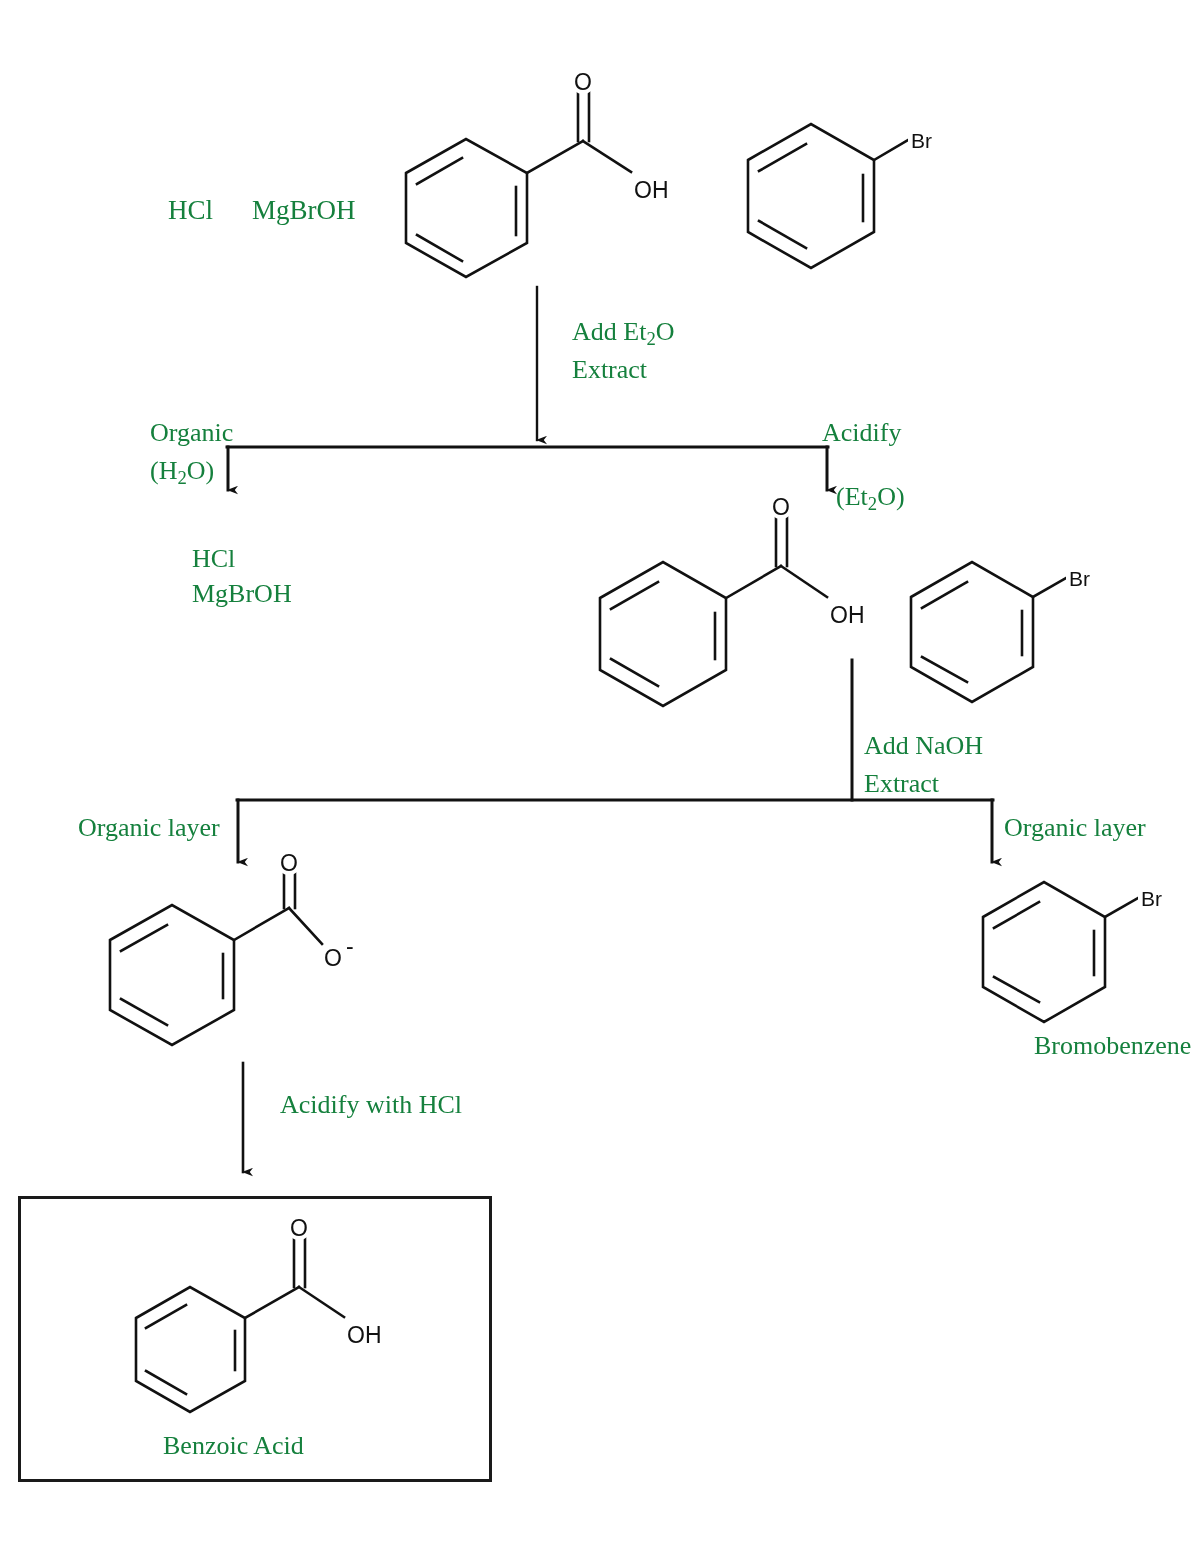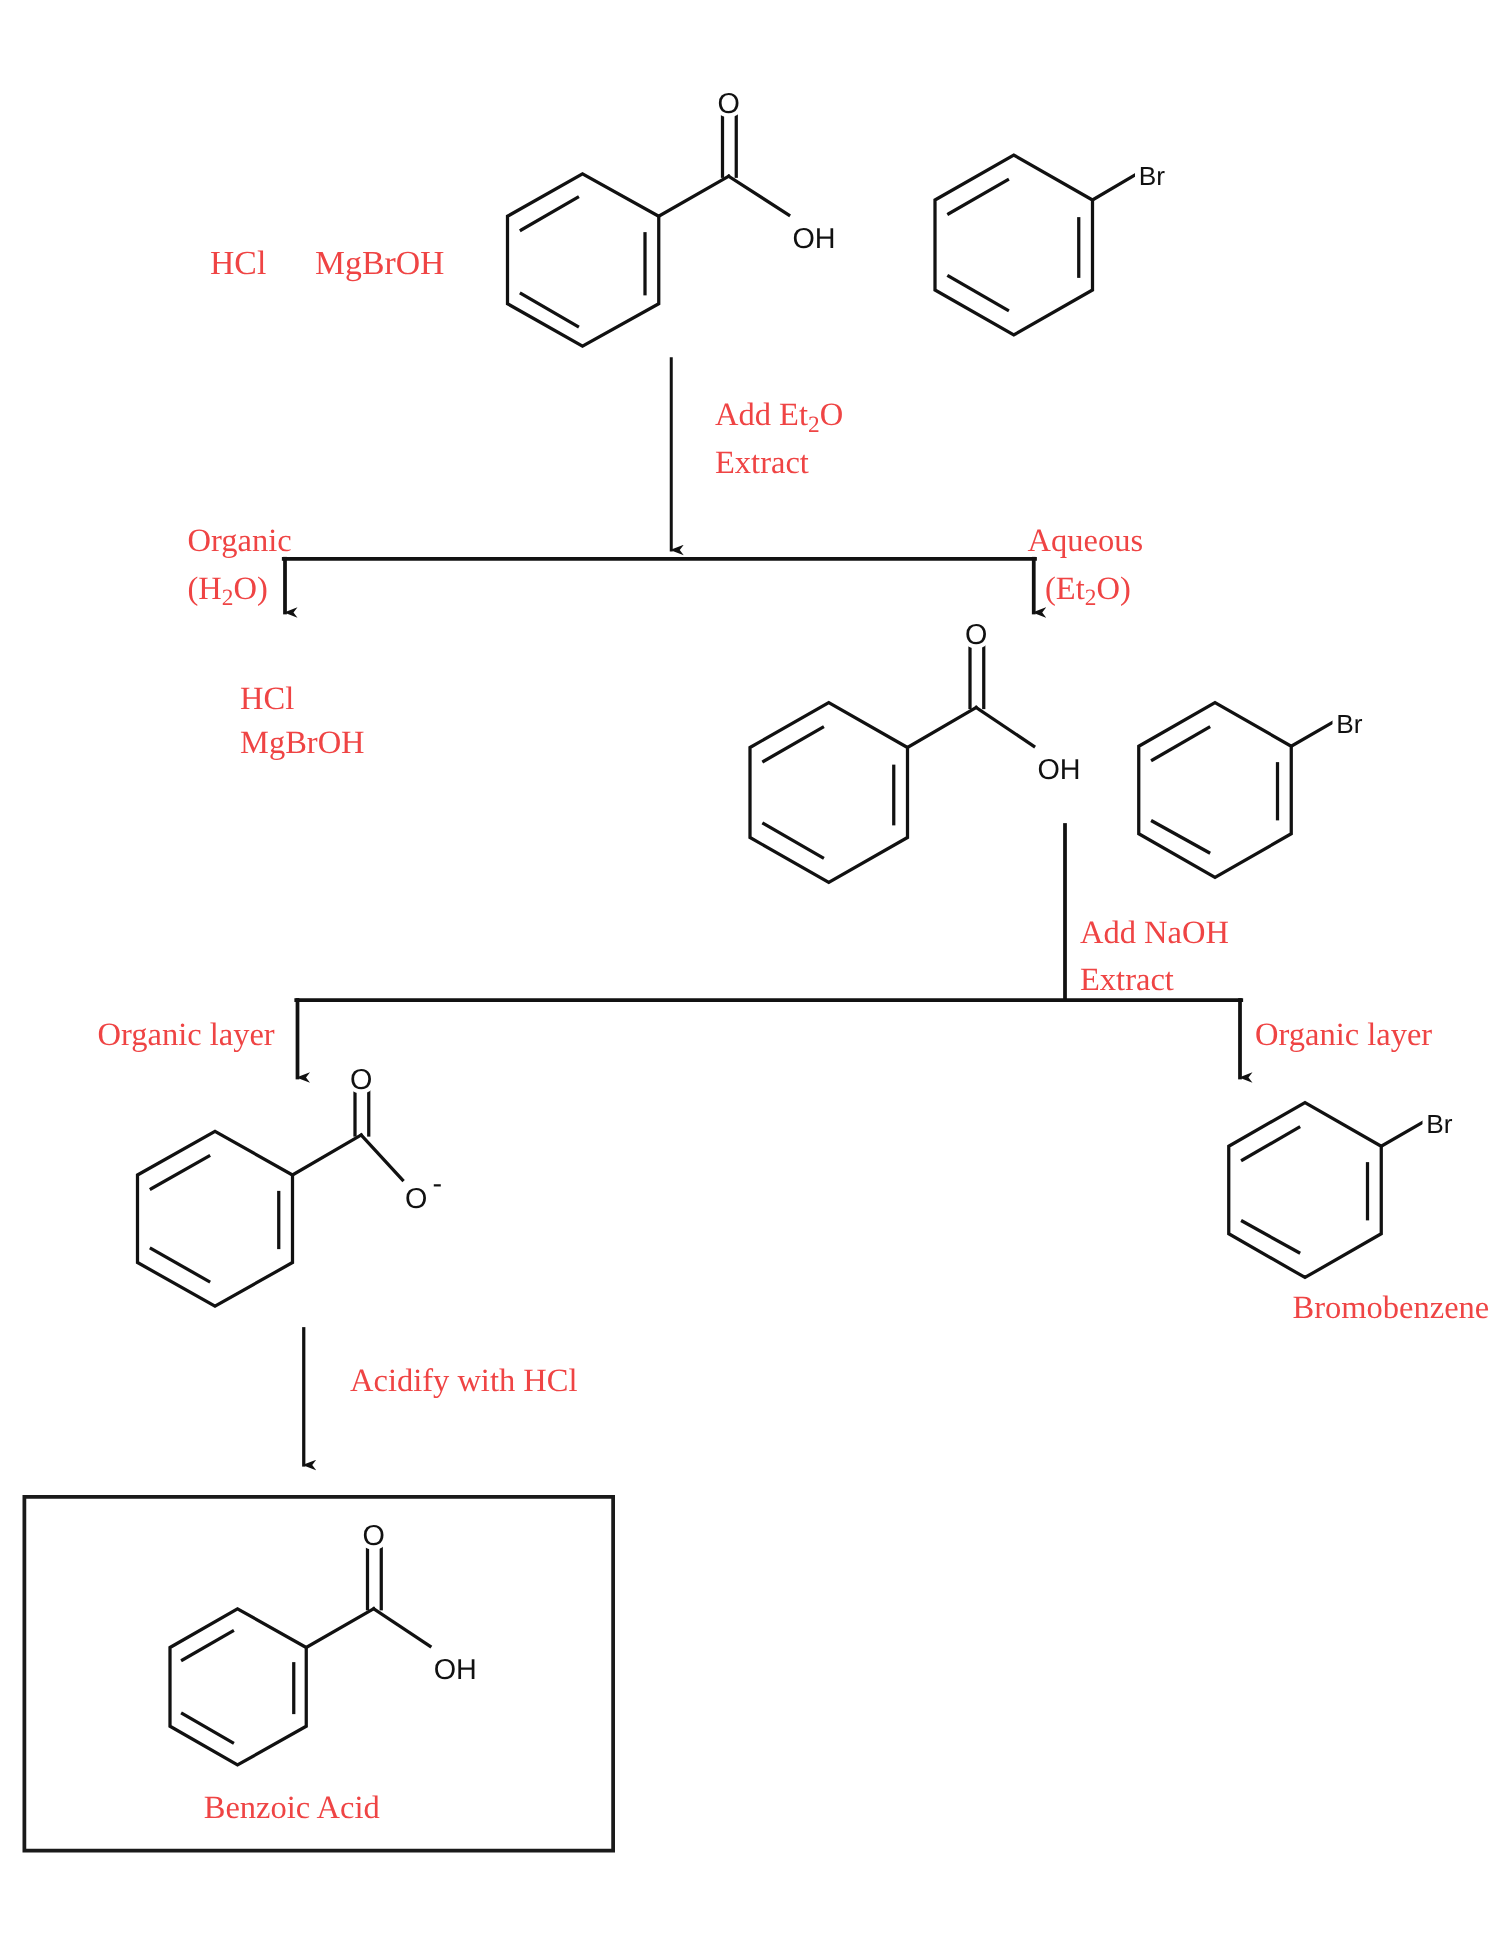--- a/index.html
+++ b/index.html
@@ -13,21 +13,21 @@
     height: 1553px;
     background: #ffffff;
     font-family: "Liberation Serif", "DejaVu Serif", serif;
     color: #000000;
     overflow: hidden;
   }
   .lbl {
     position: absolute;
     white-space: nowrap;
     font-family: "Liberation Serif", "DejaVu Serif", serif;
-    color: #ef4444;
+    color: #15803d;
     line-height: 1.25;
   }
   .lbl.t28 { font-size: 27px; }
   .lbl.t26 { font-size: 26px; }
   .sub { font-size: 0.72em; vertical-align: -0.28em; }
 
   svg.layer {
     position: absolute;
     left: 0;
     top: 0;
@@ -59,22 +59,22 @@
   <div class="lbl t26" style="left:572px; top:316px;">
     <span>Add Et</span><span class="sub">2</span><span>O</span>
   </div>
   <div class="lbl t26" style="left:572px; top:354px;">Extract</div>
 
   <div class="lbl t26" style="left:150px; top:417px;">Organic</div>
   <div class="lbl t26" style="left:150px; top:455px;">
     <span>(H</span><span class="sub">2</span><span>O)</span>
   </div>
 
-  <div class="lbl t26" style="left:822px; top:417px;">Aqueous</div>
-  <div class="lbl t26" style="left:836px; top:455px;">
+  <div class="lbl t26" style="left:822px; top:417px;">Acidify</div>
+  <div class="lbl t26" style="left:836px; top:481px;">
     <span>(Et</span><span class="sub">2</span><span>O)</span>
   </div>
 
   <div class="lbl t26" style="left:192px; top:543px;">HCl</div>
   <div class="lbl t26" style="left:192px; top:578px;">MgBrOH</div>
 
   <div class="lbl t26" style="left:864px; top:730px;">Add NaOH</div>
   <div class="lbl t26" style="left:864px; top:768px;">Extract</div>
 
   <div class="lbl t26" style="left:78px; top:812px;">Organic layer</div>

